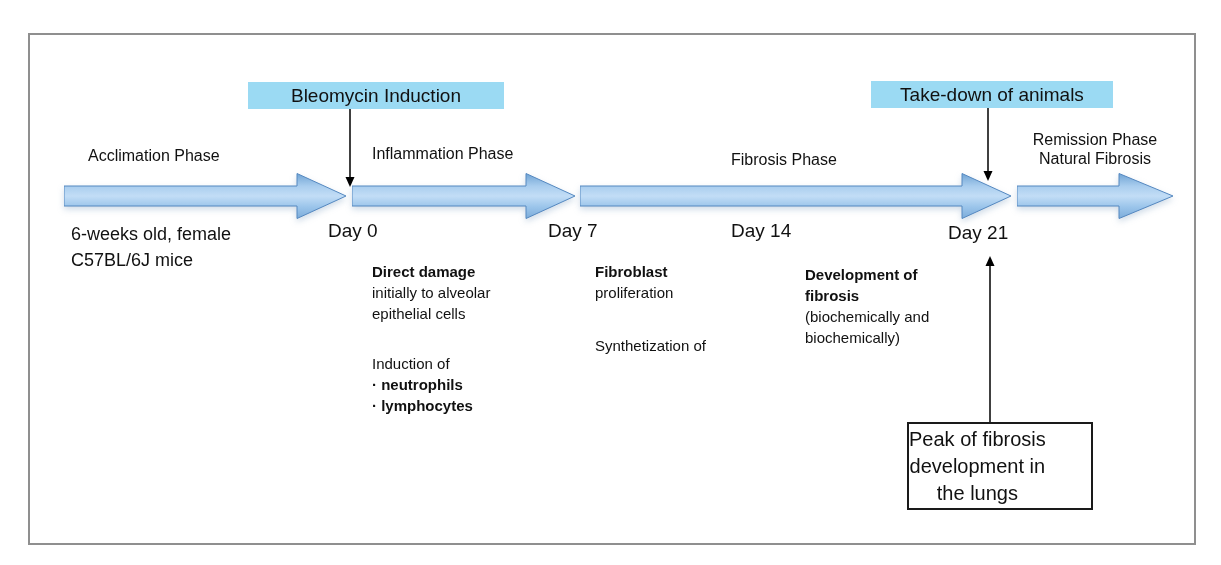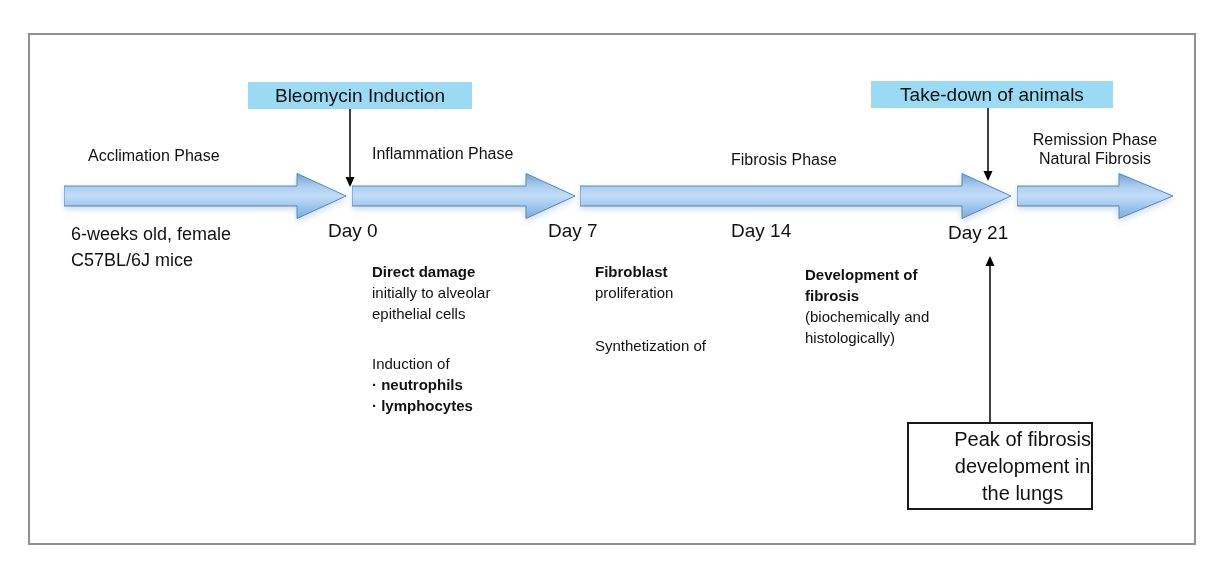--- a/index.html
+++ b/index.html
@@ -18,31 +18,31 @@
   }
   .phase-label{font-size:16px;white-space:nowrap;}
   .phase-label-2line{font-size:16px;text-align:center;line-height:19px;}
   .day-label{font-size:19px;white-space:nowrap;}
   .mice-info{font-size:18px;line-height:26px;white-space:nowrap;}
   .annot{font-size:15px;line-height:21px;white-space:nowrap;}
   .annot .b{font-weight:bold;}
   .peak-box{
     left:907px;top:422px;width:186px;height:88px;box-sizing:border-box;
     border:2px solid #1a1a1a;background:#fff;
-    display:flex;align-items:center;justify-content:flex-end;text-align:center;
+    display:flex;align-items:center;justify-content:flex-start;text-align:center;
     font-size:20px;line-height:27px;
   }
   .block-arrow{filter:drop-shadow(0 3px 3px rgba(100,140,180,0.30));}
 </style>
 </head>
 <body>
 
 <div class="abs frame"></div>
 
-<div class="abs callout" style="left: 248px; top: 82px; width: 224px; background: rgb(155, 218, 243);">Bleomycin Induction</div>
+<div class="abs callout" style="left: 248px; top: 82px; width: 256px; background: rgb(155, 218, 243);">Bleomycin Induction</div>
 <div class="abs callout" style="left: 871px; top: 81px; width: 242px; background: rgb(155, 218, 243);">Take-down of animals</div>
 
 <div class="abs phase-label" style="left:88px;top:147px;">Acclimation Phase</div>
 <div class="abs phase-label" style="left:372px;top:145px;">Inflammation Phase</div>
 <div class="abs phase-label" style="left:731px;top:151px;">Fibrosis Phase</div>
 <div class="abs phase-label-2line" style="left:1013px;top:130px;width:164px;">
   <div>Remission Phase</div>
   <div>Natural Fibrosis</div>
 </div>
 
@@ -107,21 +107,21 @@
   <div>proliferation</div>
 </div>
 <div class="abs annot" style="left:595px;top:335px;">
   <div>Synthetization of</div>
 </div>
 
 <div class="abs annot" style="left:805px;top:264px;">
   <div class="b">Development of</div>
   <div class="b">fibrosis</div>
   <div>(biochemically and</div>
-  <div>histologically)</div>
+  <div>biochemically)</div>
 </div>
 
 <div class="abs peak-box">
   <div>
     <div>Peak of fibrosis</div>
     <div>development in</div>
     <div>the lungs</div>
   </div>
 </div>
 

